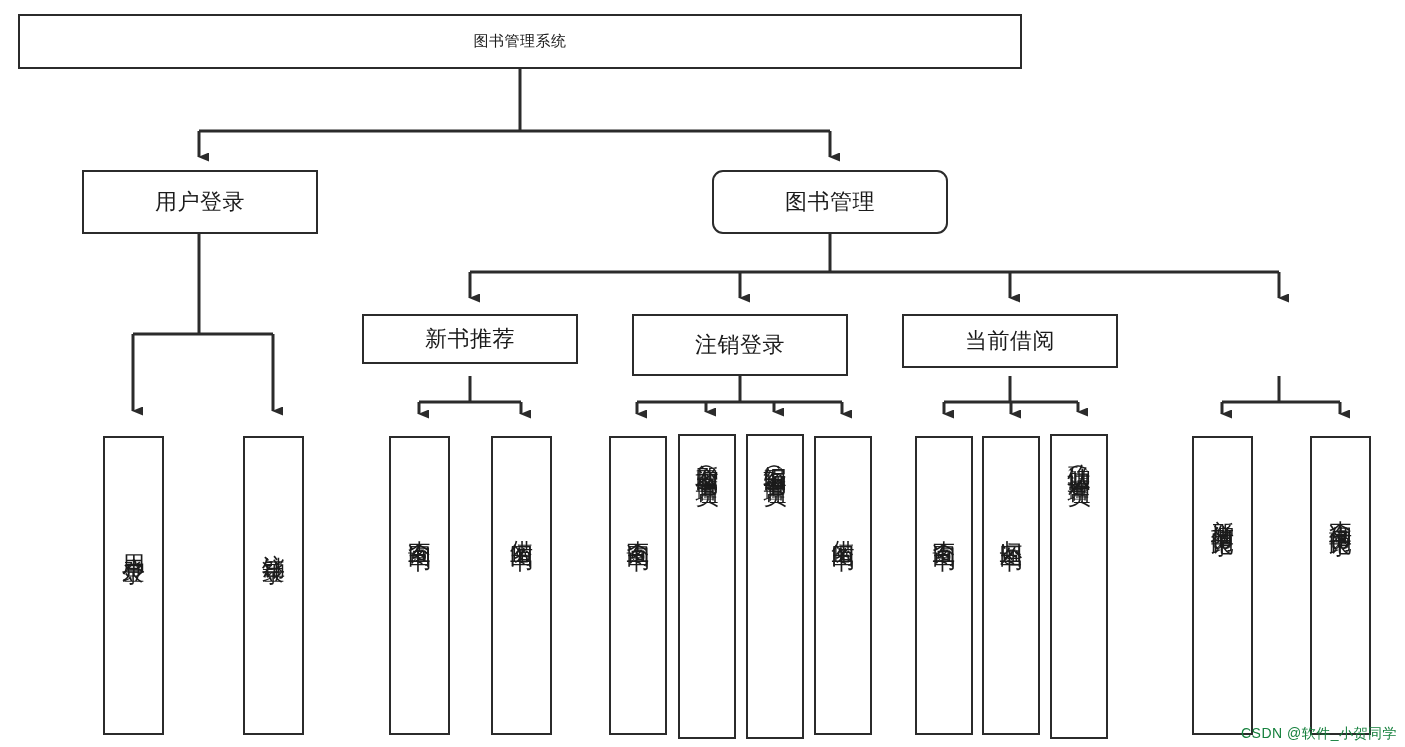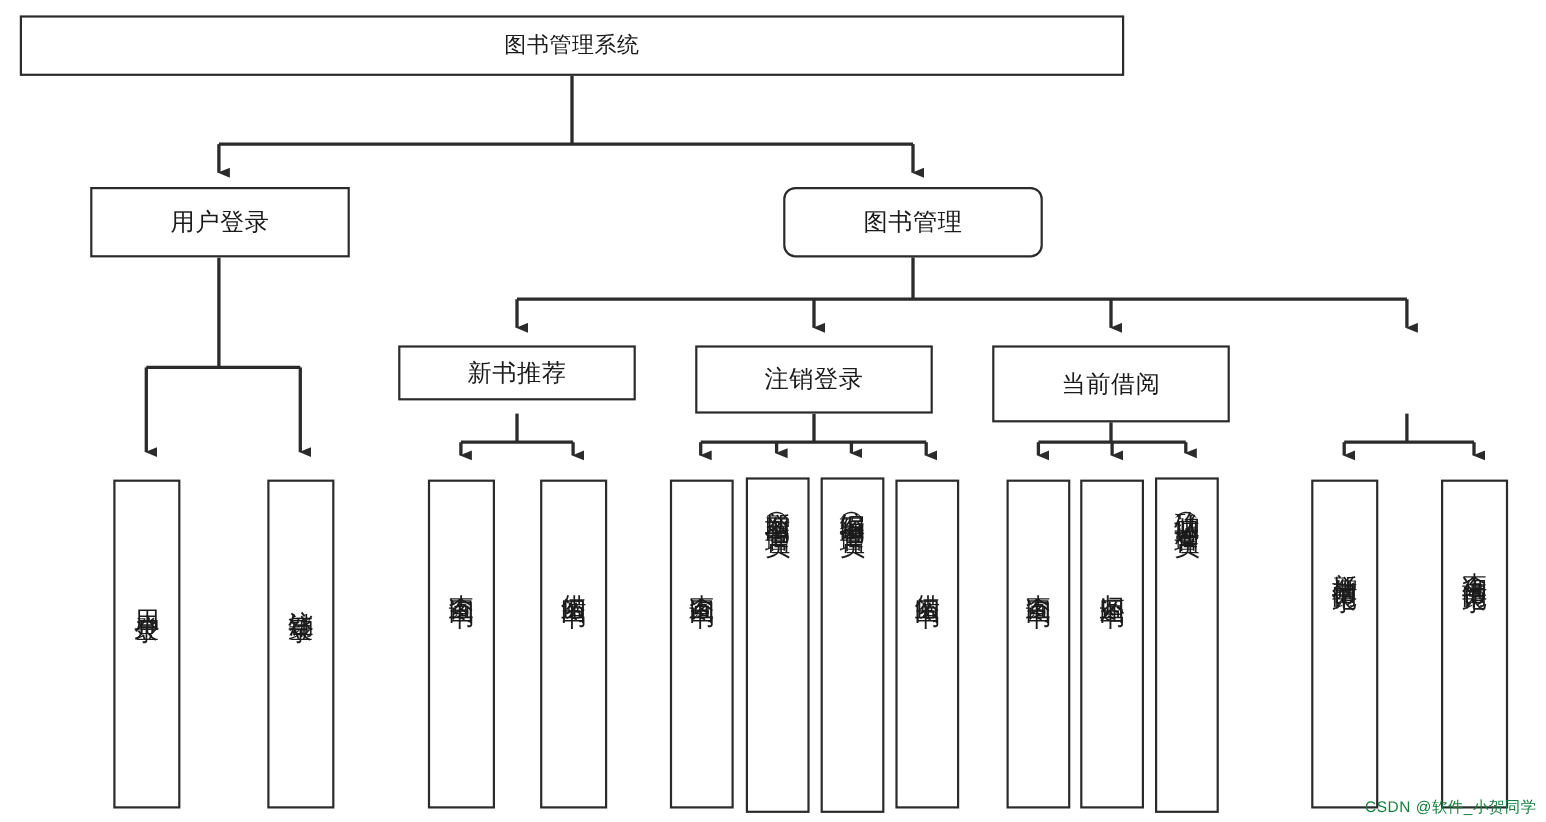--- a/index.html
+++ b/index.html
@@ -37,21 +37,21 @@
   .node .cap {
     display: block;
     line-height: 1.08;
     letter-spacing: 0.5px;
     white-space: nowrap;
   }
   .node.horiz .cap {
     font-size: 22px;
   }
   .node.root .cap {
-    font-size: 20px;
+    font-size: 15px;
   }
   .node.vert {
     align-items: flex-start;
     justify-content: center;
     padding-top: 6px;
   }
   .node.vert .cap {
     writing-mode: vertical-rl;
     text-orientation: upright;
     font-size: 23px;
@@ -145,21 +145,21 @@
   <div class="node horiz" style="left:712px; top:170px; width:236px; height:64px;border-radius:11px;">
     <span class="cap">图书管理</span>
   </div>
 
   <div class="node horiz" style="left:362px; top:314px; width:216px; height:50px;">
     <span class="cap">新书推荐</span>
   </div>
   <div class="node horiz" style="left:632px; top:314px; width:216px; height:62px;">
     <span class="cap">注销登录</span>
   </div>
-  <div class="node horiz" style="left:902px; top:314px; width:216px; height:70px;">
+  <div class="node horiz" style="left:902px; top:314px; width:216px; height:54px;">
     <span class="cap">当前借阅</span>
   </div>
 
   <div class="node vert mid" style="left:103px; top:436px; width:61px; height:299px;">
     <span class="cap">用户登录</span>
   </div>
   <div class="node vert mid" style="left:243px; top:436px; width:61px; height:299px;">
     <span class="cap">注销登录</span>
   </div>
 

